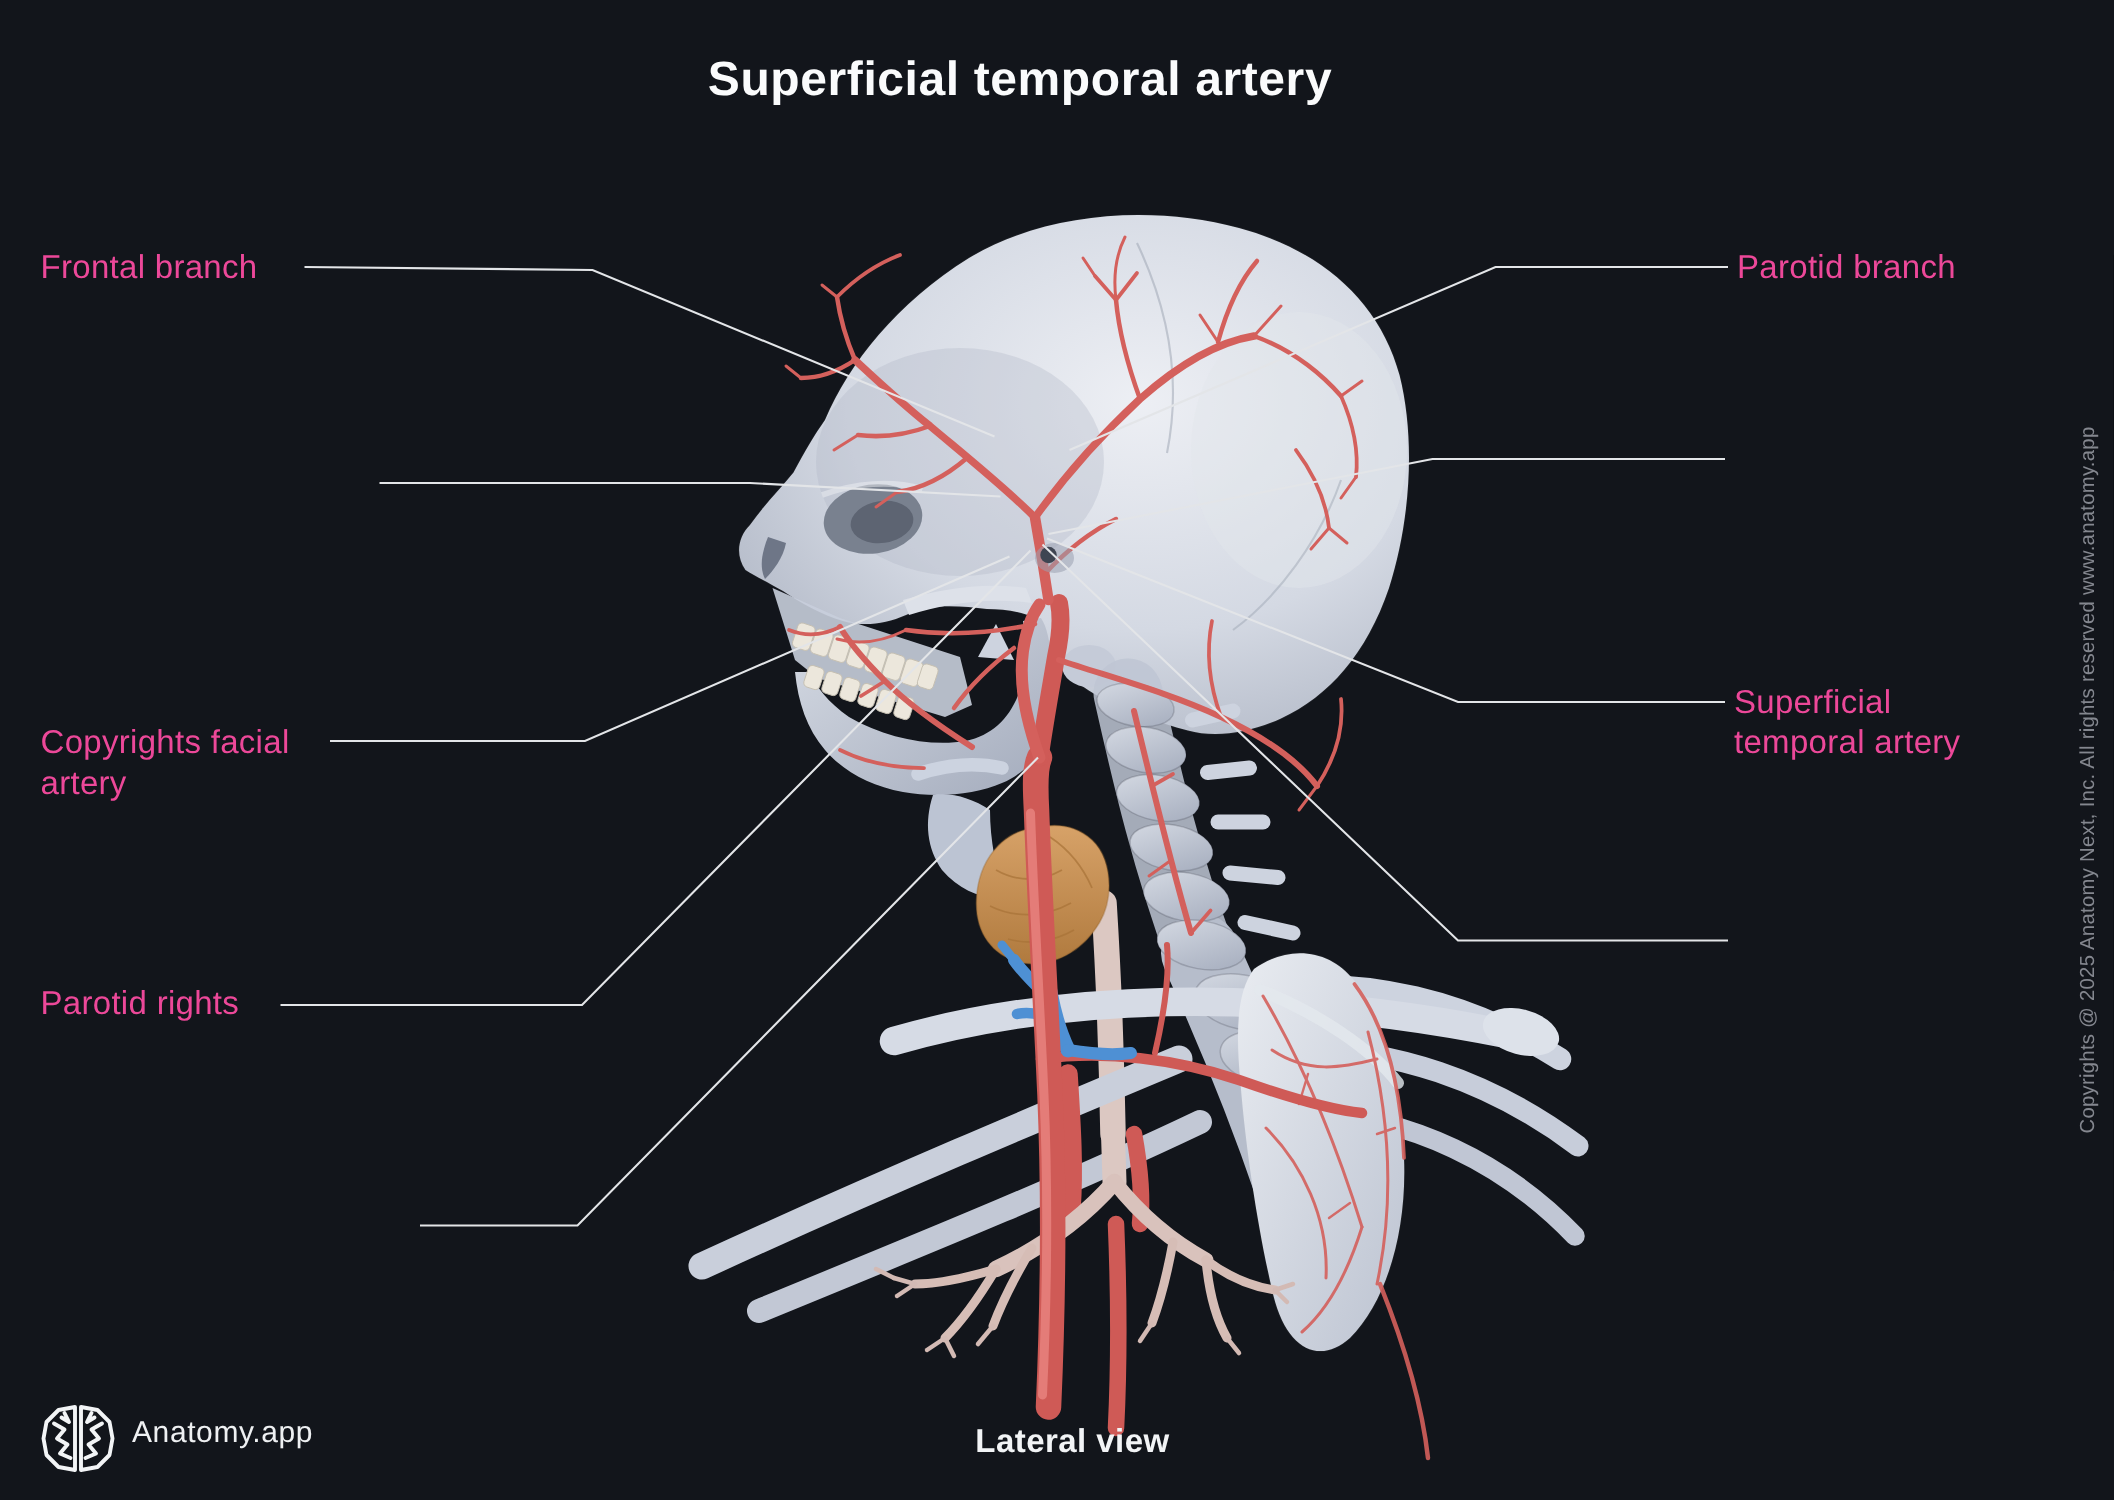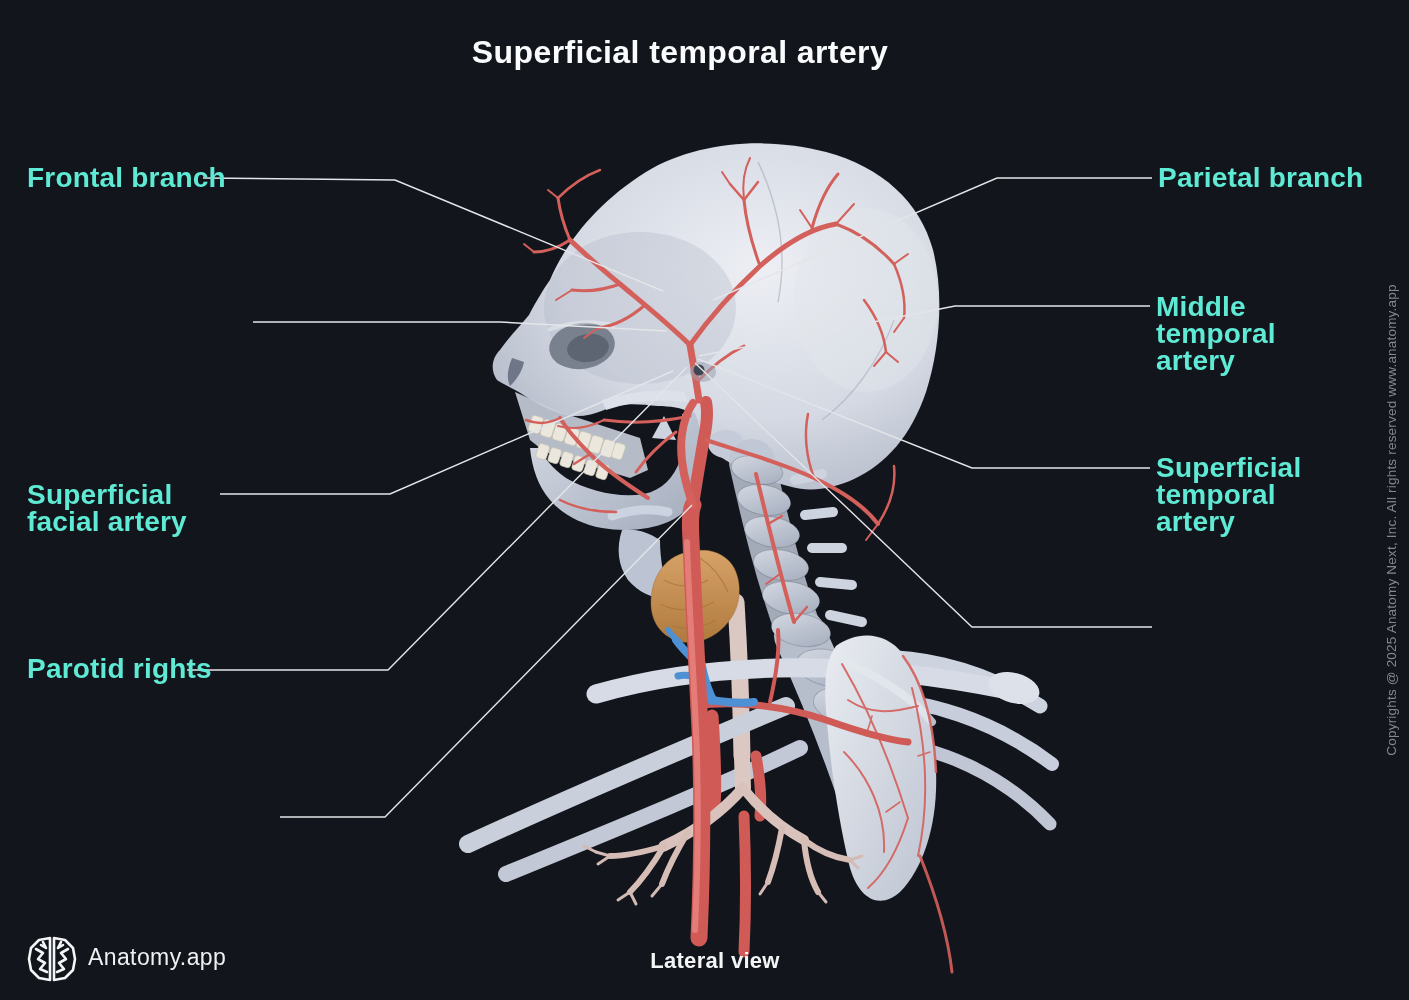--- a/index.html
+++ b/index.html
@@ -7,32 +7,32 @@
     position:relative;width:1409px;height:1000px;overflow:hidden;
     background:#12151b;
     font-family:"Liberation Sans", sans-serif;
     -webkit-font-smoothing:antialiased;
   }
   .title{
     position:absolute;top:34px;left:0;width:1360px;text-align:center;
     color:#fafbfc;font-size:32px;font-weight:700;letter-spacing:.4px;
   }
   .label{
-    position:absolute;color:#5eead4;font-size:28px;line-height:27px;
-    font-weight:700;letter-spacing:.2px;
+    position:absolute;color:#ec4899;font-size:22px;line-height:27px;
+    font-weight:400;letter-spacing:.2px;
   }
   .nowrap{white-space:nowrap;}
   .illustration{position:absolute;left:0;top:0;}
   .caption{
     position:absolute;bottom:26px;left:0;width:1430px;text-align:center;
     color:#f2f4f6;font-size:22px;font-weight:600;letter-spacing:.3px;
   }
   .brand{
     position:absolute;left:88px;top:944px;color:#eef0f2;
-    font-size:23px;font-weight:400;letter-spacing:.4px;
+    font-size:20px;font-weight:400;letter-spacing:.4px;
   }
   .logo{position:absolute;left:25px;top:931px;}
   .copyright{
     position:absolute;left:1112px;top:512px;width:560px;height:16px;
     text-align:center;color:#84878f;font-size:13.5px;letter-spacing:.2px;
     transform:rotate(-90deg);transform-origin:center;
   }
 </style>
 </head>
 <body>
@@ -331,25 +331,24 @@
       <polyline points="1152,178 997,178 713,300"></polyline>
       <polyline points="1150,306 955,306 699,356"></polyline>
       <polyline points="1150,468 972,468 698,359"></polyline>
       <polyline points="1152,627 972,627 695,363"></polyline>
     </g>
   </svg>
 
   <div class="title">Superficial temporal artery</div>
 
   <div class="label nowrap" style="left:27px;top:164px;">Frontal branch</div>
-  <div class="label" style="left:27px;top:481px;width:210px;">Superficial facial artery</div>
+  <div class="label" style="left:27px;top:481px;width:210px;">Copyrights facial artery</div>
   <div class="label nowrap" style="left:27px;top:655px;">Parotid rights</div>
 
-  <div class="label nowrap" style="left:1158px;top:164px;">Parietal branch</div>
-  <div class="label" style="left:1156px;top:293px;width:200px;">Middle temporal artery</div>
+  <div class="label nowrap" style="left:1158px;top:164px;">Parotid branch</div>
   <div class="label" style="left:1156px;top:454px;width:178px;">Superficial temporal artery</div>
 
   <svg class="logo" width="54" height="56" viewBox="0 0 54 56">
     <g fill="none" stroke="#f2f4f6" stroke-width="2.6" stroke-linejoin="round" stroke-linecap="round">
       <path d="M25,7 L14,9 L6,17 L4,28 L6,39 L14,47 L25,49 L25,7 Z"></path>
       <path d="M29,7 L40,9 L48,17 L50,28 L48,39 L40,47 L29,49 L29,7 Z"></path>
       <path d="M11,18 L18,22 L13,28 L20,32 L15,38 L22,41"></path>
       <path d="M43,18 L36,22 L41,28 L34,32 L39,38 L32,41"></path>
       <path d="M18,11 L21,17 L16,14"></path>
       <path d="M36,11 L33,17 L38,14"></path>

